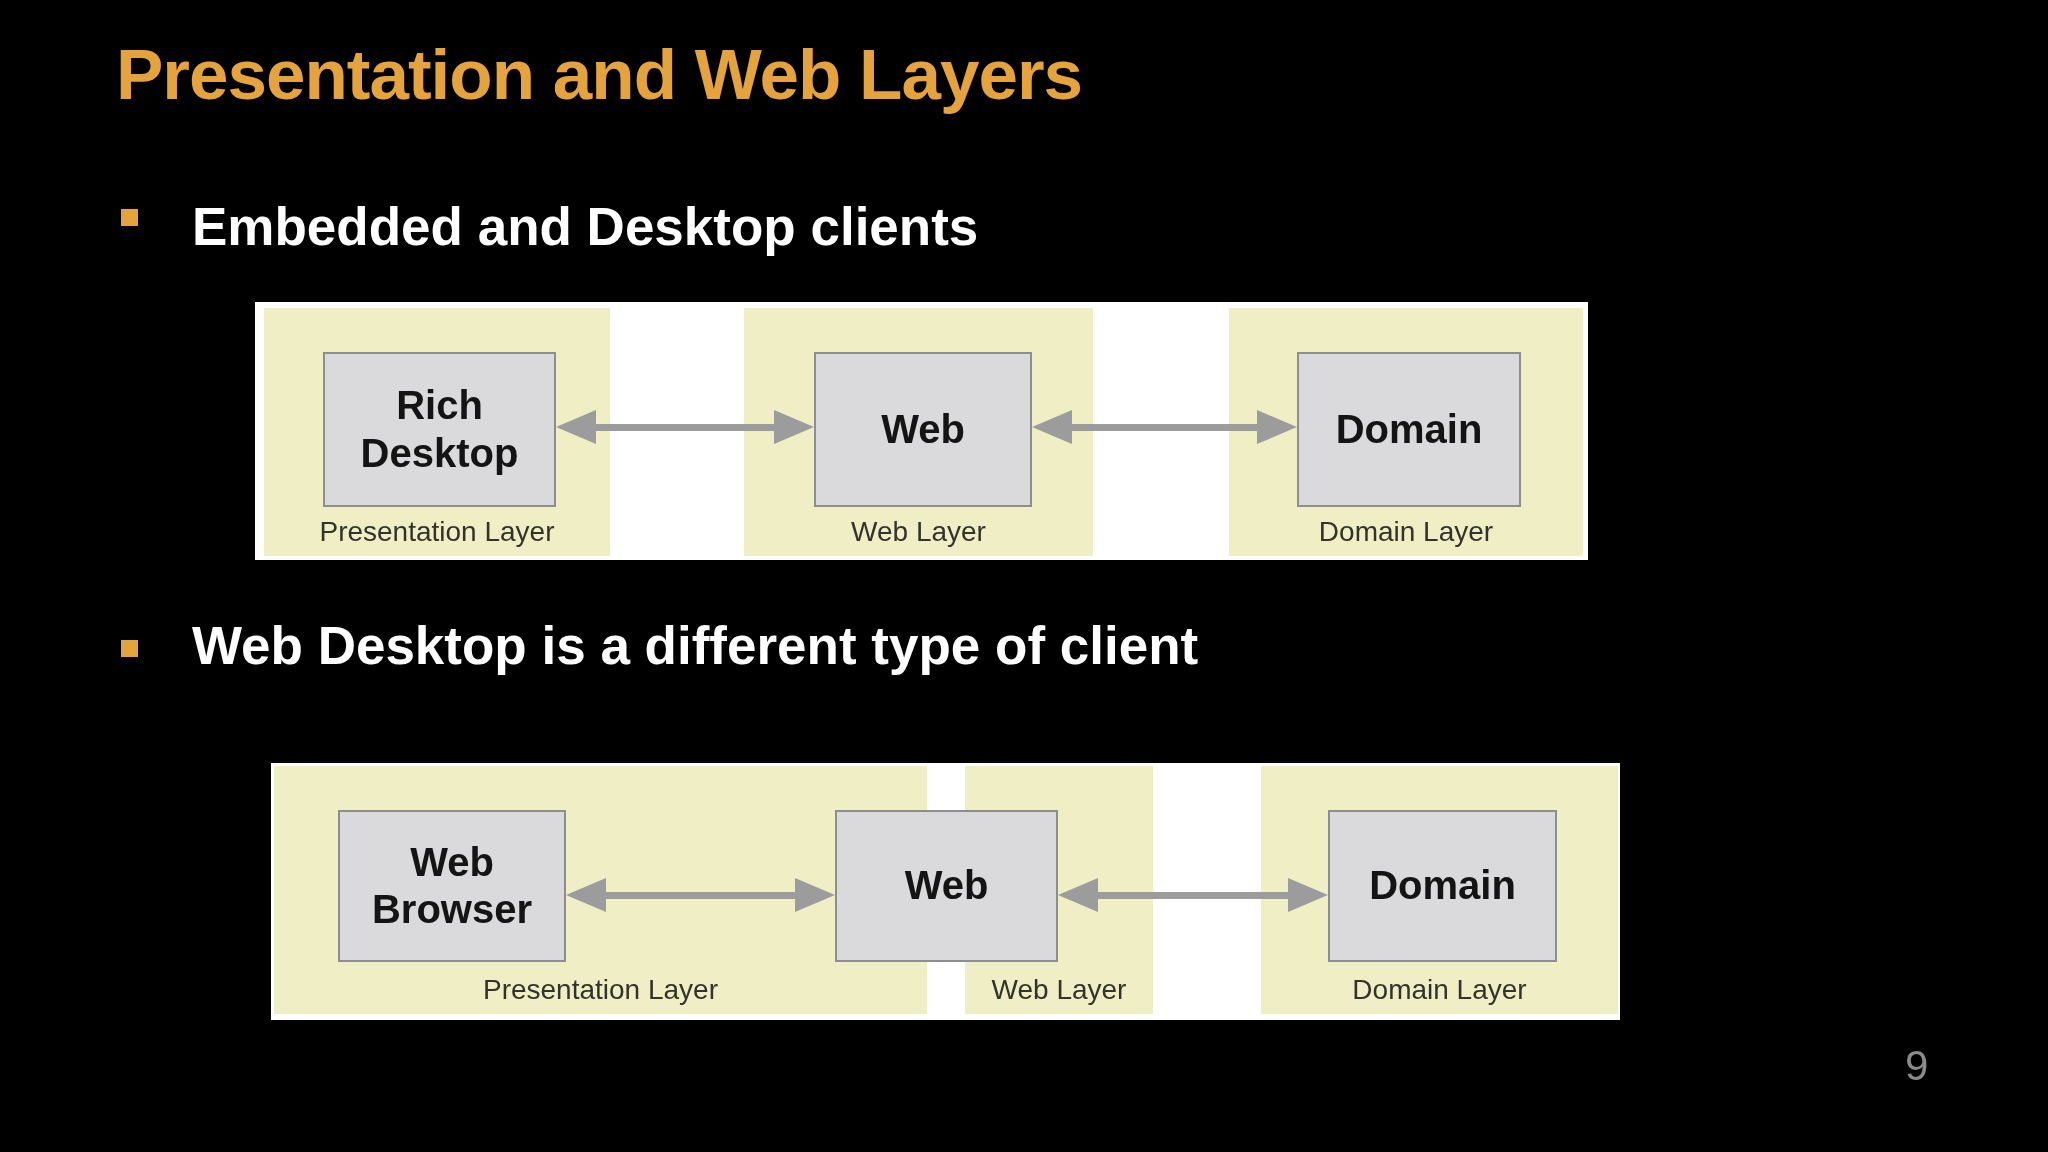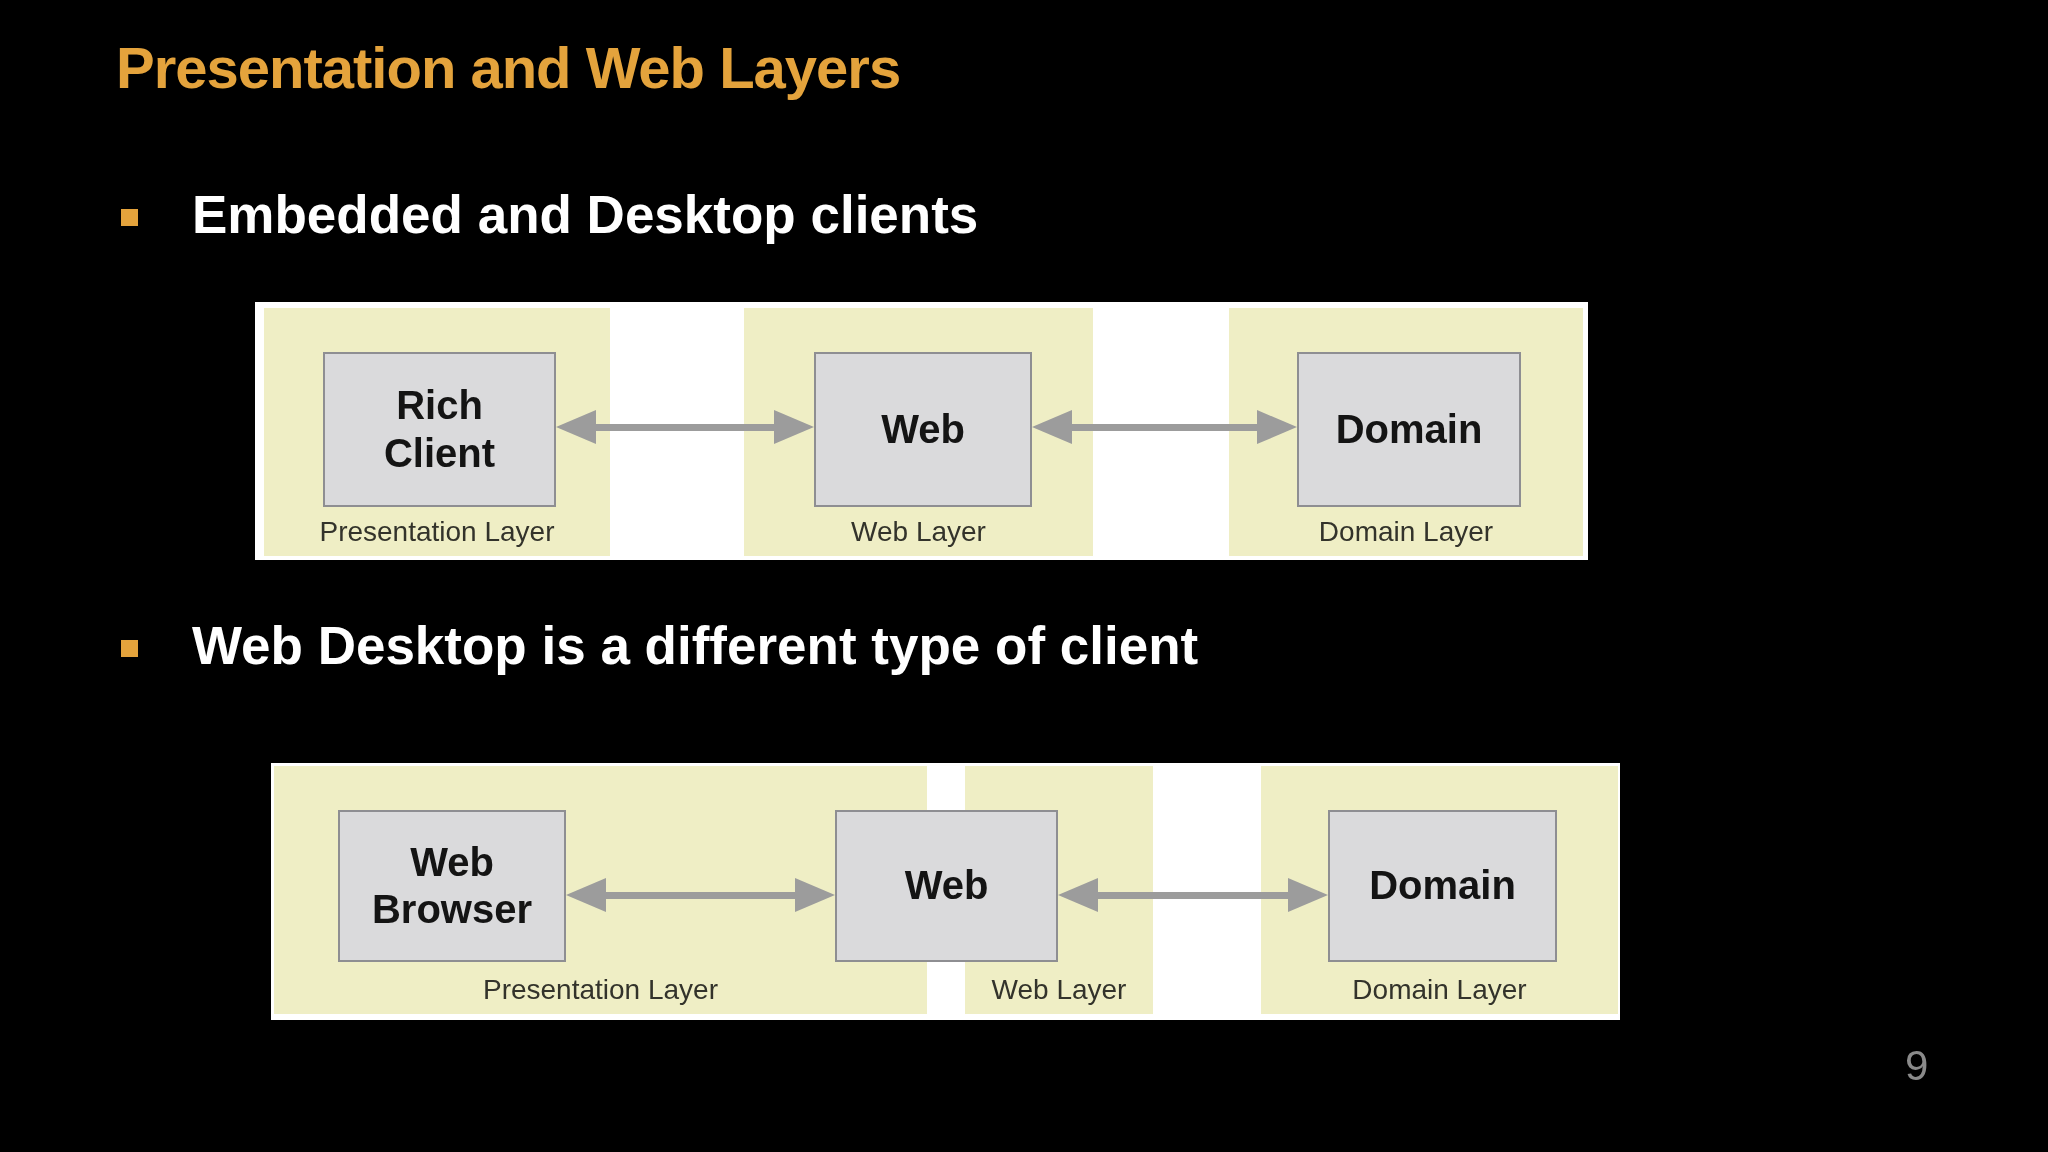--- a/index.html
+++ b/index.html
@@ -9,35 +9,35 @@
     --page-number:#8A8A8A;
   }
   html,body{margin:0;padding:0;background:#000;}
   .slide{
     position:relative; width:2048px; height:1152px; overflow:hidden;
     background:var(--slide-bg,#000);
     font-family:"Liberation Sans", sans-serif;
   }
   .title{
     position:absolute; left:116px; top:34px;
-    font-size:58px; font-weight:bold; letter-spacing:-1px;
+    font-size:71px; font-weight:bold; letter-spacing:-1px;
     color:var(--accent-orange,#E4A33C); white-space:nowrap;
   }
   .bullet-square{
     position:absolute; left:121px; width:17px; height:17px;
     background:var(--accent-orange,#E4A33C);
   }
   .bullet-square.b1{top:209px;}
   .bullet-square.b2{top:640px;}
   .bullet-text{
     position:absolute; left:192px;
     font-size:53px; font-weight:bold; color:var(--bullet-text,#fff);
     white-space:nowrap;
   }
-  .bullet-text.b1{top:184px;}
+  .bullet-text.b1{top:196px;}
   .bullet-text.b2{top:615px;}
 
   .diagram{
     position:absolute; background:var(--diagram-bg,#fff);
   }
   .diagram.d1{left:255px; top:302px; width:1333px; height:258px;}
   .diagram.d2{left:271px; top:763px; width:1349px; height:257px;}
 
   .panel{
     position:absolute; background:var(--panel-yellow,#EFEEC5);
@@ -128,21 +128,21 @@
       <div class="arrow-head-right"></div>
     </div>
     <div class="arrow a2">
       <div class="arrow-head-left"></div>
       <div class="arrow-shaft"></div>
       <div class="arrow-head-right"></div>
     </div>
 
     <div class="node left">
       <span class="node-text">Rich
-Client</span>
+Desktop</span>
     </div>
     <div class="node middle">
       <span class="node-text">Web</span>
     </div>
     <div class="node right">
       <span class="node-text">Domain</span>
     </div>
   </div>
 
   <div class="bullet-square b2"></div>

